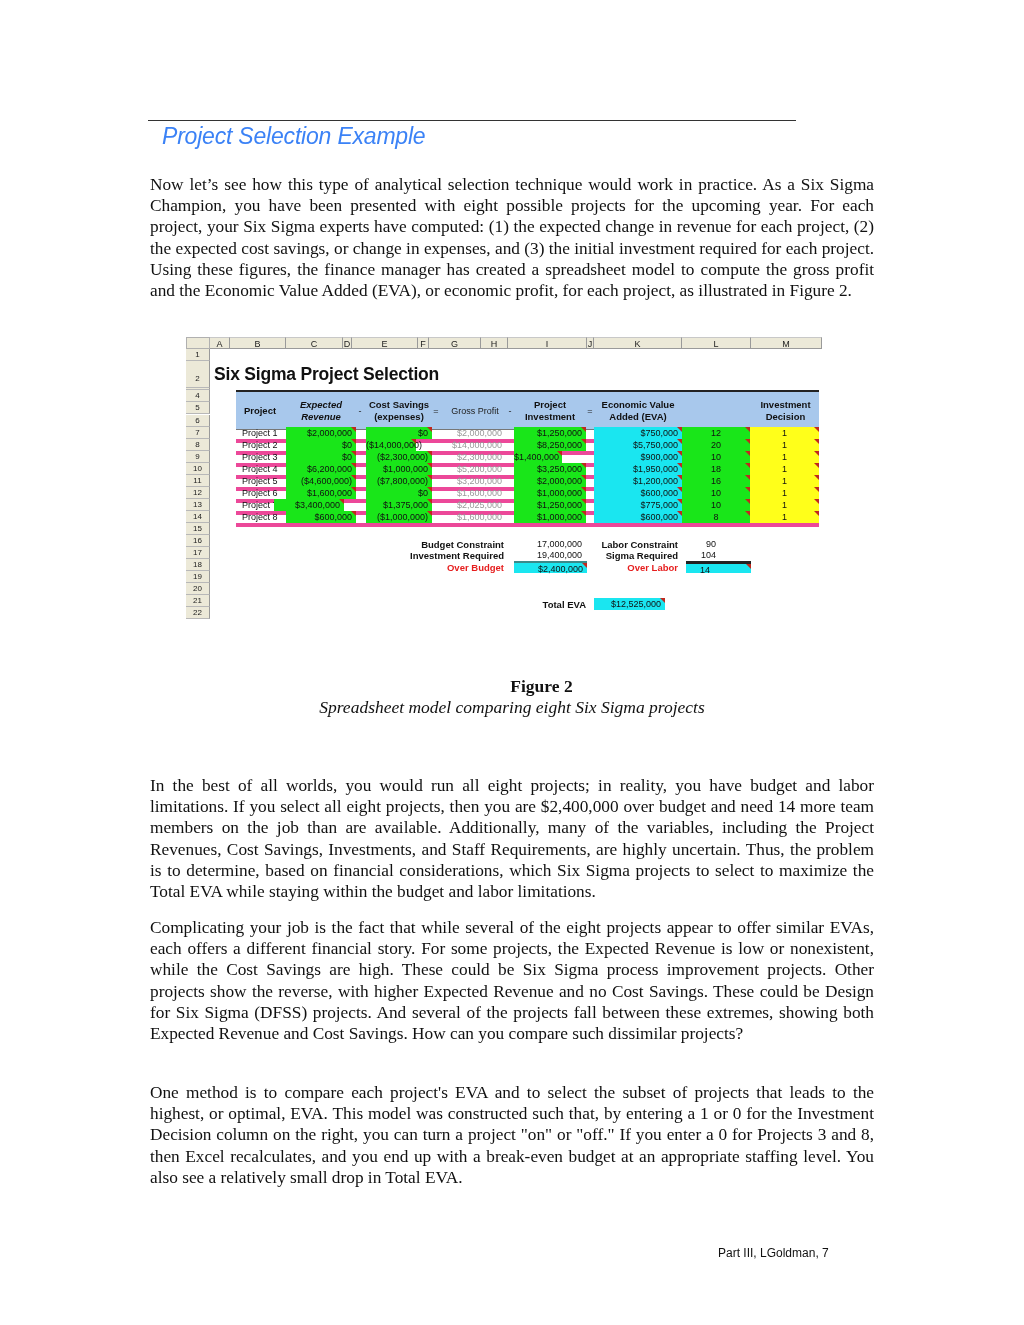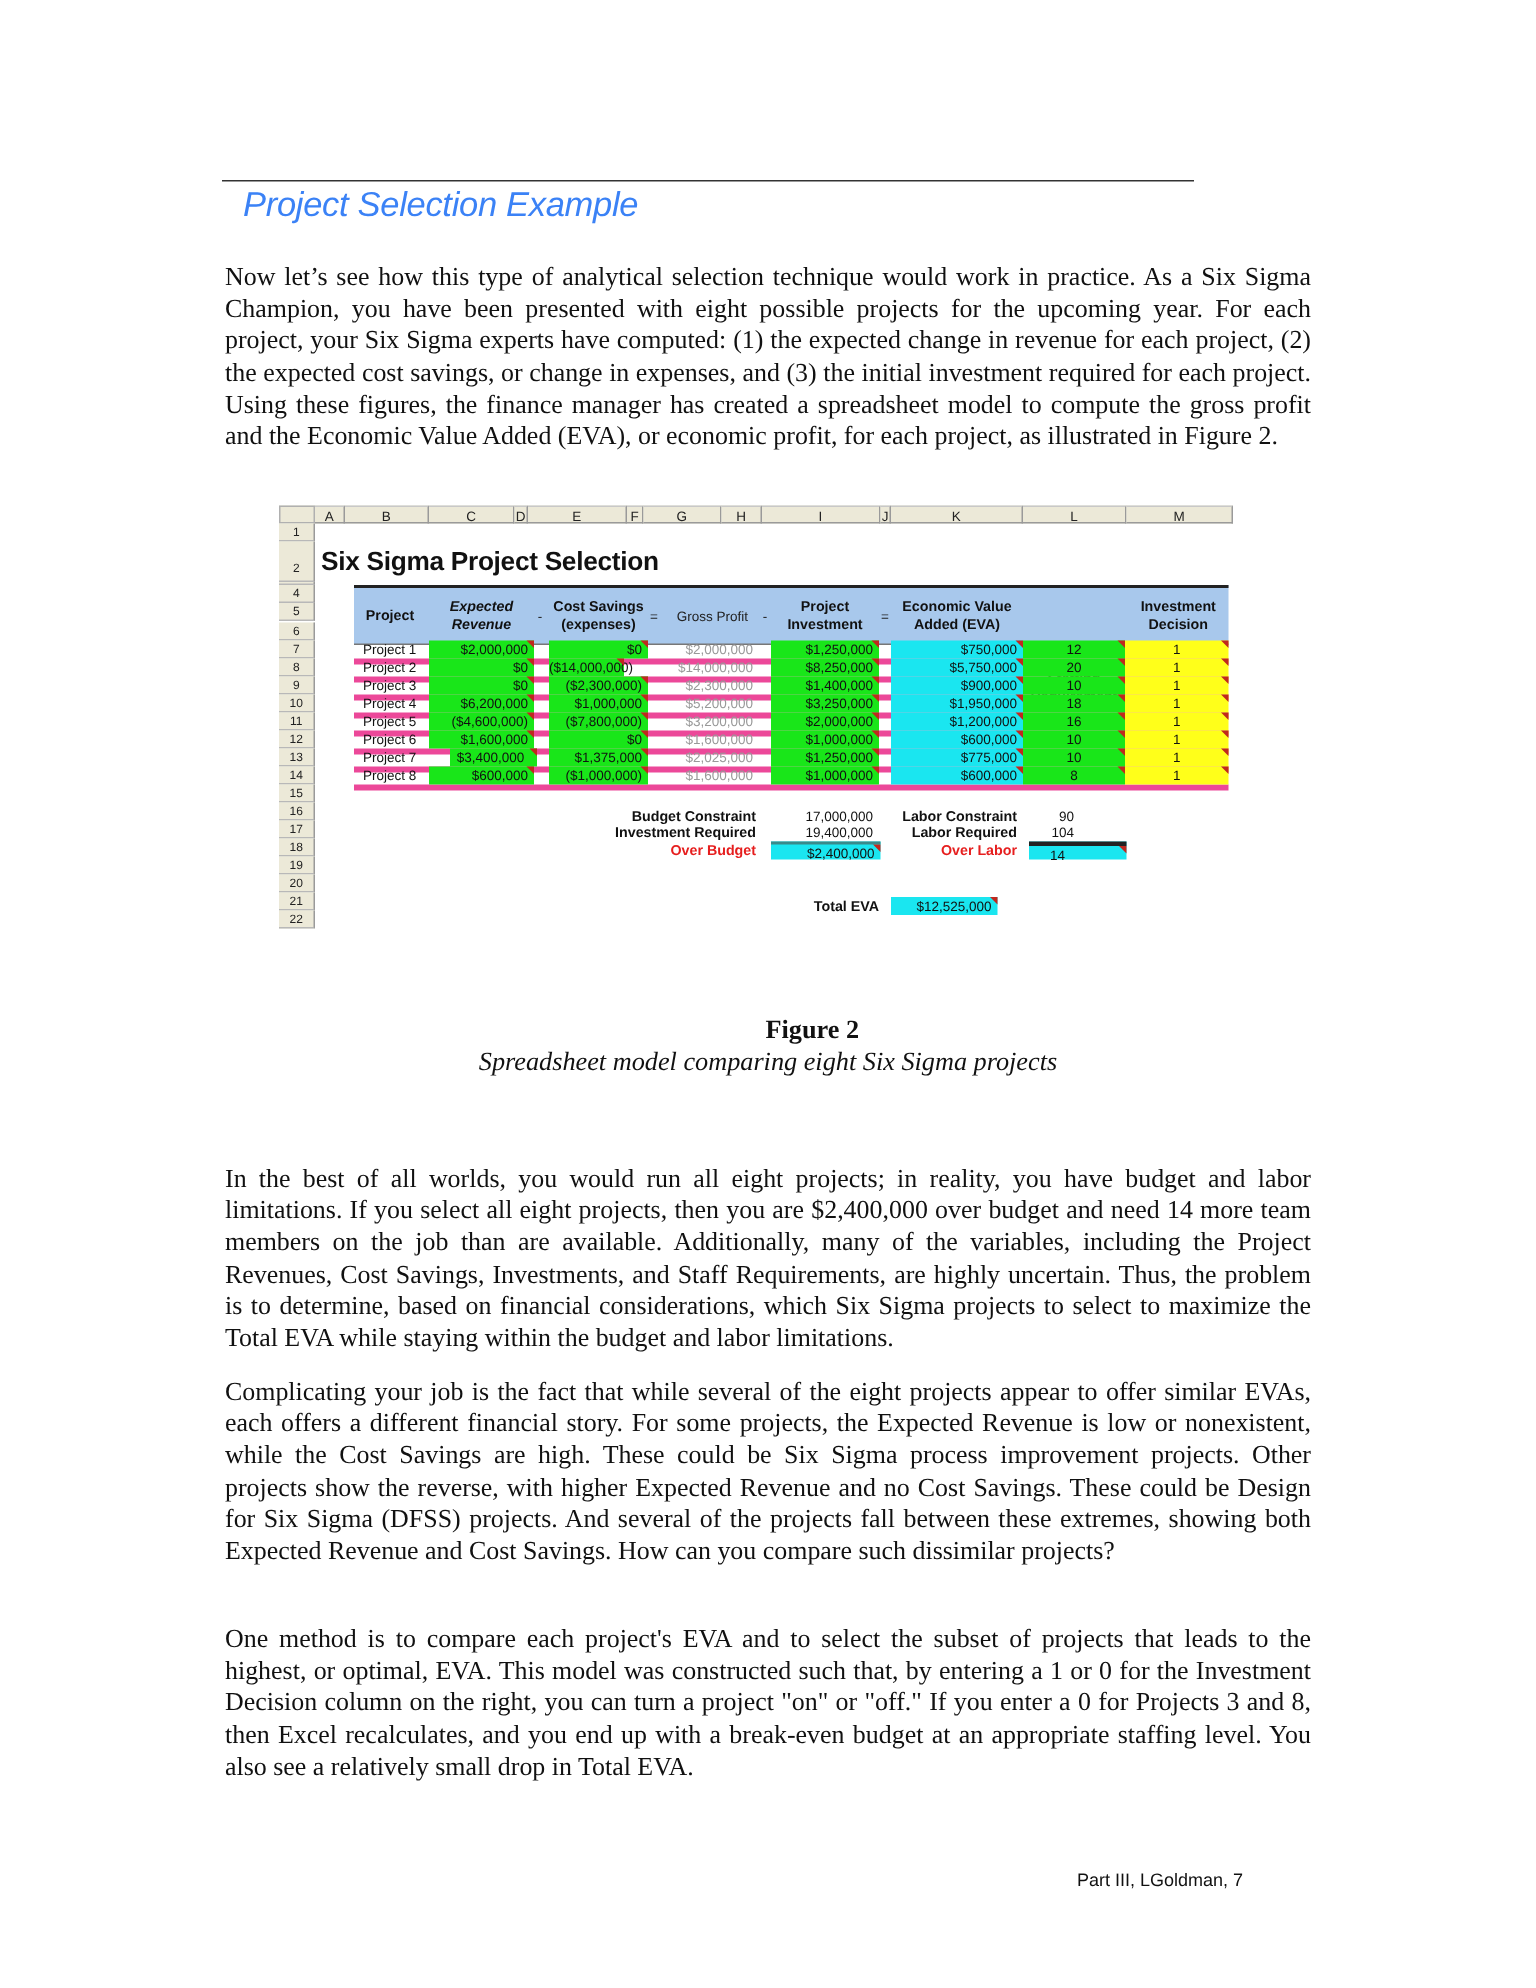--- a/index.html
+++ b/index.html
@@ -126,21 +126,21 @@
         <div class="cell green" style="left: 278px; width: 72px;"><span>$8,250,000</span><span class="flag"></span></div>
         <div class="cell cyan" style="left: 358px; width: 88px;"><span>$5,750,000</span><span class="flag"></span></div>
         <div class="cell green center" style="left: 446px; width: 68px;"><span>20</span><span class="flag"></span></div>
         <div class="cell yellow center" style="left: 514px; width: 69px;"><span>1</span><span class="flag"></span></div>
       </div>
       <div class="drow" style="top: 114px;">
         <div class="cell left" style="left: 0px; width: 50px;"><span>Project 3</span></div>
         <div class="cell green" style="left: 50px; width: 70px;"><span>$0</span><span class="flag"></span></div>
         <div class="cell green" style="left: 130px; width: 66px;"><span>($2,300,000)</span><span class="flag"></span></div>
         <div class="cell gray" style="left: 204px; width: 66px;"><span>$2,300,000</span></div>
-        <div class="cell green" style="left: 278px; width: 72px;"><span>$1,400,000</span><span class="flag"></span></div>
+        <div class="cell green" style="left: 278px; width: 48px;"><span>$1,400,000</span><span class="flag"></span></div>
         <div class="cell cyan" style="left: 358px; width: 88px;"><span>$900,000</span><span class="flag"></span></div>
         <div class="cell green center" style="left: 446px; width: 68px;"><span>10</span><span class="flag"></span></div>
         <div class="cell yellow center" style="left: 514px; width: 69px;"><span>1</span><span class="flag"></span></div>
       </div>
       <div class="drow" style="top: 126px;">
         <div class="cell left" style="left: 0px; width: 50px;"><span>Project 4</span></div>
         <div class="cell green" style="left: 50px; width: 70px;"><span>$6,200,000</span><span class="flag"></span></div>
         <div class="cell green" style="left: 130px; width: 66px;"><span>$1,000,000</span><span class="flag"></span></div>
         <div class="cell gray" style="left: 204px; width: 66px;"><span>$5,200,000</span></div>
         <div class="cell green" style="left: 278px; width: 72px;"><span>$3,250,000</span><span class="flag"></span></div>
@@ -163,21 +163,21 @@
         <div class="cell green" style="left: 50px; width: 70px;"><span>$1,600,000</span><span class="flag"></span></div>
         <div class="cell green" style="left: 130px; width: 66px;"><span>$0</span><span class="flag"></span></div>
         <div class="cell gray" style="left: 204px; width: 66px;"><span>$1,600,000</span></div>
         <div class="cell green" style="left: 278px; width: 72px;"><span>$1,000,000</span><span class="flag"></span></div>
         <div class="cell cyan" style="left: 358px; width: 88px;"><span>$600,000</span><span class="flag"></span></div>
         <div class="cell green center" style="left: 446px; width: 68px;"><span>10</span><span class="flag"></span></div>
         <div class="cell yellow center" style="left: 514px; width: 69px;"><span>1</span><span class="flag"></span></div>
       </div>
       <div class="drow" style="top: 162px;">
         <div class="cell left" style="left: 0px; width: 50px;"><span>Project 7</span></div>
-        <div class="cell green" style="left: 64px; width: 58px; text-align: center;"><span>$3,400,000</span><span class="flag"></span></div>
+        <div class="cell green" style="left: 38px; width: 70px;"><span>$3,400,000</span><span class="flag"></span></div>
         <div class="cell green" style="left: 130px; width: 66px;"><span>$1,375,000</span><span class="flag"></span></div>
         <div class="cell gray" style="left: 204px; width: 66px;"><span>$2,025,000</span></div>
         <div class="cell green" style="left: 278px; width: 72px;"><span>$1,250,000</span><span class="flag"></span></div>
         <div class="cell cyan" style="left: 358px; width: 88px;"><span>$775,000</span><span class="flag"></span></div>
         <div class="cell green center" style="left: 446px; width: 68px;"><span>10</span><span class="flag"></span></div>
         <div class="cell yellow center" style="left: 514px; width: 69px;"><span>1</span><span class="flag"></span></div>
       </div>
       <div class="drow" style="top: 174px;">
         <div class="cell left" style="left: 0px; width: 50px;"><span>Project 8</span></div>
         <div class="cell green" style="left: 50px; width: 70px;"><span>$600,000</span><span class="flag"></span></div>
@@ -192,21 +192,21 @@
 
   <div class="sum-label" style="left:180px;top:202px;width:138px;">Budget Constraint</div>
   <div class="sum-val" style="left:328px;top:202px;width:68px;">17,000,000</div>
   <div class="sum-label" style="left:180px;top:213px;width:138px;">Investment Required</div>
   <div class="sum-val" style="left:328px;top:213px;width:68px;">19,400,000</div>
   <div class="sum-label red" style="left:180px;top:225px;width:138px;">Over Budget</div>
   <div class="sum-box" style="left:328px;top:224px;width:73px;border-top:2px solid #3a8a8a;"><span>$2,400,000</span><span class="flag"></span></div>
 
   <div class="sum-label" style="left:400px;top:202px;width:92px;">Labor Constraint</div>
   <div class="sum-val" style="left:500px;top:202px;width:30px;">90</div>
-  <div class="sum-label" style="left:400px;top:213px;width:92px;">Labor Required</div>
+  <div class="sum-label" style="left:400px;top:213px;width:92px;">Sigma Required</div>
   <div class="sum-val" style="left:500px;top:213px;width:30px;">104</div>
   <div class="sum-label red" style="left:400px;top:225px;width:92px;">Over Labor</div>
   <div class="sum-box" style="left:500px;top:224px;width:65px;text-align:left;padding-left:14px;border-top:3px solid #222;"><span>14</span><span class="flag"></span></div>
 
   <div class="sum-label" style="left:280px;top:262px;width:120px;">Total EVA</div>
   <div class="sum-box" style="left:408px;top:261px;width:71px;"><span>$12,525,000</span><span class="flag"></span></div>
 </div>
 
 <div class="fig-label">Figure 2</div>
 <div class="fig-caption">Spreadsheet model comparing eight Six Sigma projects</div>

